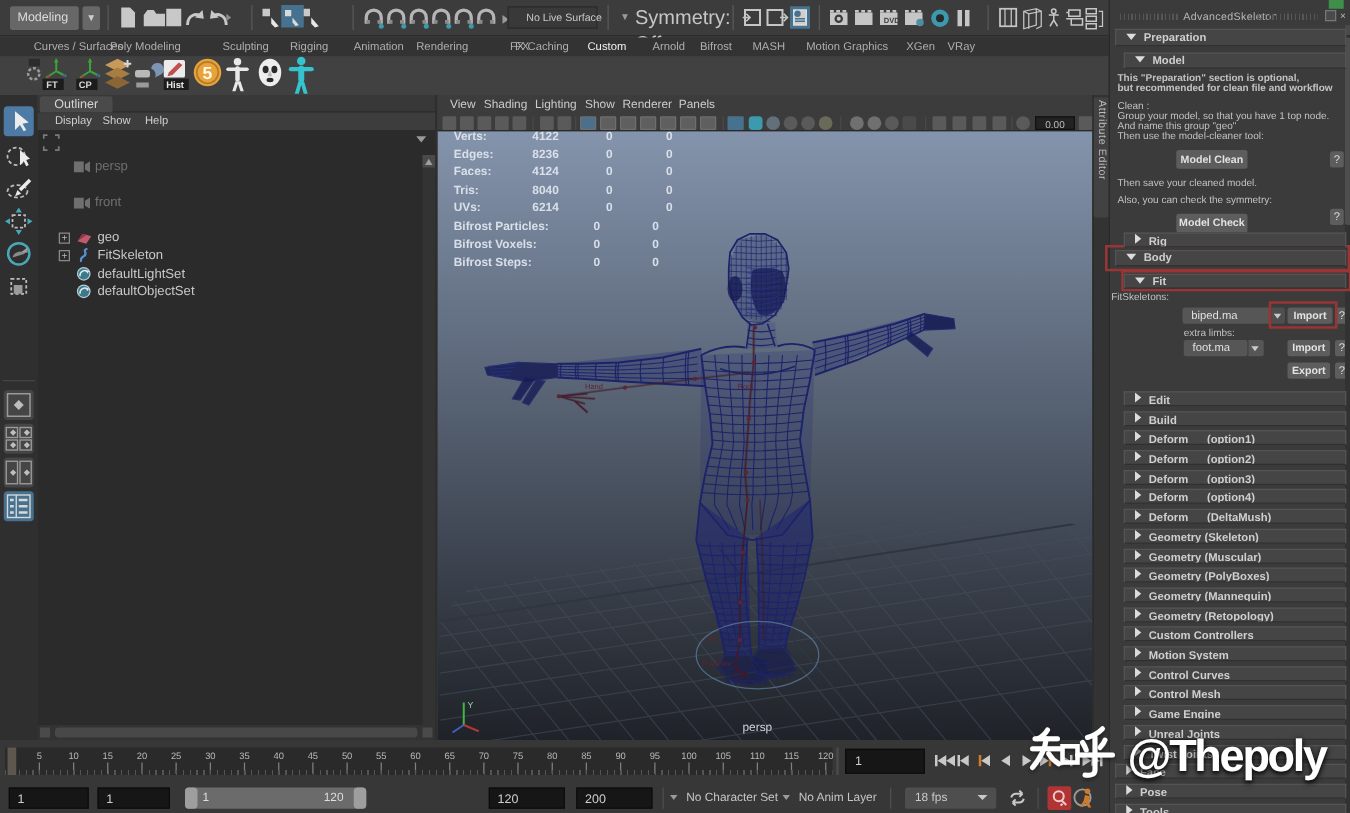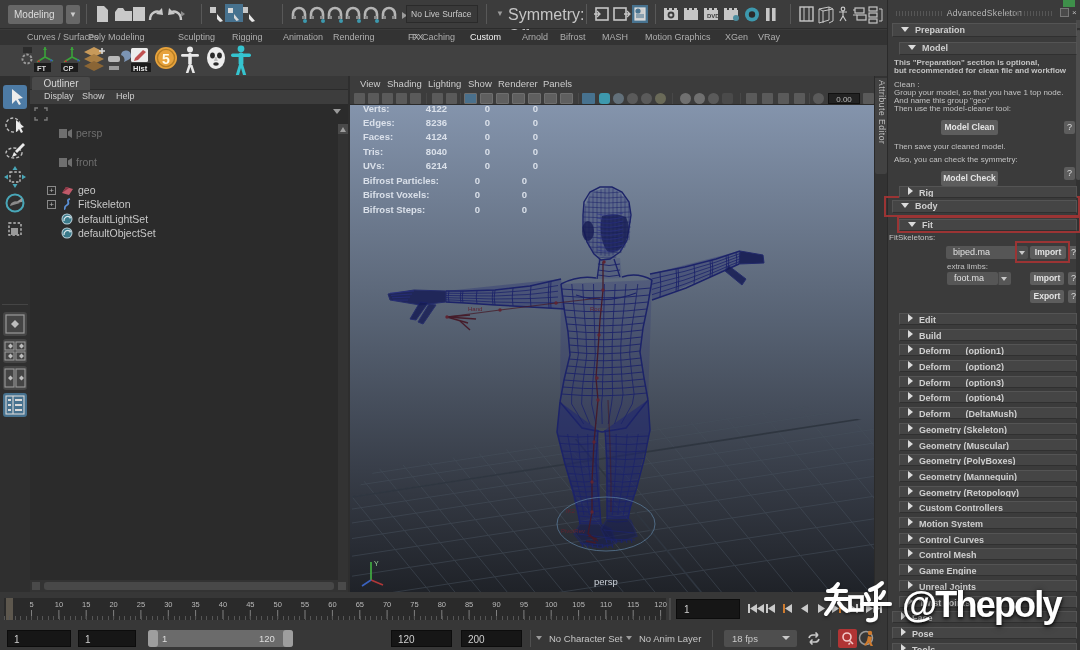--- a/index.html
+++ b/index.html
@@ -116,21 +116,21 @@
           <path d="M1 13 v-5 a6 6 0 0 1 12 0 v5" fill="none" stroke="#b5b5b5" stroke-width="2.6"></path>
           <path d="M1 13 v-3 h3 v3 z M10 13 v-3 h3 v3 z" fill="#8a8a8a"></path>
           <circle cx="13" cy="15" r="2" fill="#3d99ae"></circle>
         </g>
         <g transform="translate(92,2)">
           <path d="M1 13 v-5 a6 6 0 0 1 12 0 v5" fill="none" stroke="#b5b5b5" stroke-width="2.6"></path>
           <path d="M1 13 v-3 h3 v3 z M10 13 v-3 h3 v3 z" fill="#8a8a8a"></path>
         </g>
         <path d="M112 8 l5 3.5 l-5 3.5 z" fill="#9a9a9a"></path>
       </svg>
-    <div class="tlfield" style="left:406px;top:5px;width:72px;height:18px;background:#393939;border:1px solid #2a2a2a;color:#c9c9c9;font-size:8.5px;line-height:16px;padding-left:4px;white-space:nowrap;">No Live Surface</div>
+    <div class="tlfield" style="left:406px;top:5px;width:72px;height:18px;background:#393939;border:1px solid #2a2a2a;color:#c9c9c9;font-size:8.5px;line-height:16px;padding-left:14px;white-space:nowrap;">No Live Surface</div>
     <div class="sep" style="left:486px;"></div>
     <div class="ticon" style="left:494px;width:12px;font-size:8px;color:#9a9a9a;">▼</div>
     <div class="ticon" style="left:508px;width:80px;font-size:16px;text-align:left;line-height:21px;">Symmetry: Off</div>
     <div class="sep" style="left:586px;"></div>
     <svg class="abs" style="left:594px;top:4px;" width="56" height="21" viewBox="0 0 56 21">
       <g fill="none" stroke="#c6c6c6" stroke-width="1.6">
         <rect x="2" y="4" width="12" height="12"></rect>
           <path d="M0 10 l5 0 m-2 -3 l3 3 l-3 3" stroke-width="1.3"></path>
         <rect x="20" y="4" width="12" height="12"></rect>
           <path d="M30 10 l5 0 m-2 -3 l3 3 l-3 3" stroke-width="1.3"></path>

